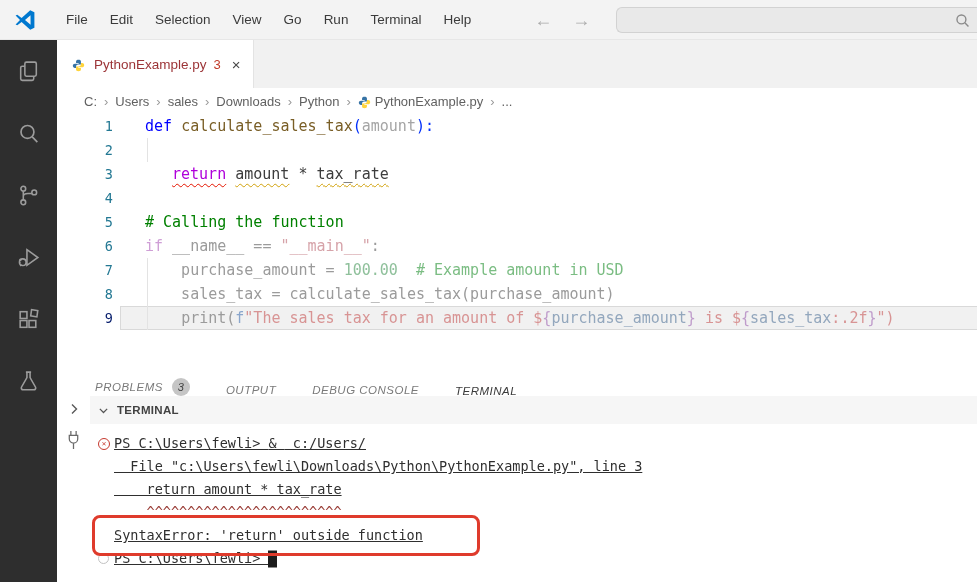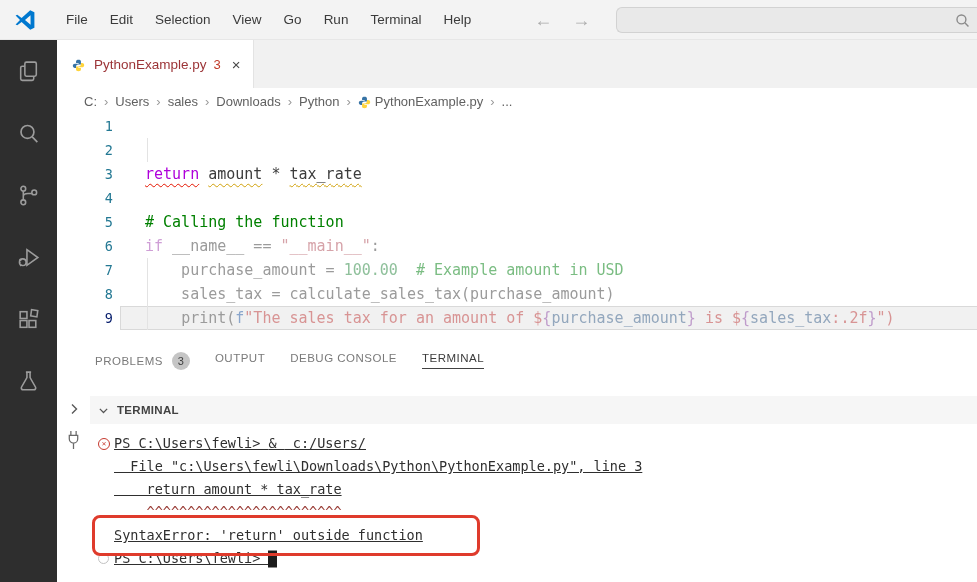--- a/index.html
+++ b/index.html
@@ -45,32 +45,32 @@
             font-size:15px; overflow:hidden; }
   .crow { display:flex; height:24px; line-height:24px; position:relative; white-space:pre; }
   .gutter { width:88px; flex:0 0 88px; text-align:right; padding-right:32px; color:#237893; font-size:13.5px; }
   .crow.current .gutter { color:#0b216f; }
   .codeline { position:relative; z-index:1; }
   .crow.guide::after { content:''; position:absolute; left:90px; top:0; bottom:0; width:1px; background:#e3e3e3; }
   .crow.current::before { content:''; position:absolute; left:63px; right:0; top:0; bottom:0;
                           background:#f1f1f1; border:1px solid #d9d9d9; border-right:none; }
   .tk-kw { color:#0000ff; } .tk-fn { color:#795e26; } .tk-brkt { color:#0431fa; }
   .tk-param { color:#a5a5a5; } .tk-plain { color:#3c3c3c; } .tk-var-dim { color:#949494; }
-  .tk-num { color:#098658; font-weight:bold; } .tk-ctrl { color:#af00db; } .tk-comment { color:#008000;text-align:center; }
+  .tk-num { color:#098658; font-weight:bold; } .tk-ctrl { color:#af00db;margin-left:27px; } .tk-comment { color:#008000;text-align:center; }
   .tk-dim { color:#9b9b9b; } .tk-ctrl-dim { color:#cf9fd6; } .tk-strdim2 { color:#d6a3a9; }
   .tk-num-dim { color:#8fc09b;margin-top:8px; } .tk-comment-dim { color:#7bbd83; } .tk-str-dim { color:#d89494; }
   .tk-fstr-dim { color:#8aa6cc; } .tk-brace-dim { color:#bf9ccb; } .tk-var2-dim { color:#93a7bd; }
   .tk-sq-red { text-decoration-line:underline; text-decoration-style:wavy; text-decoration-color:#e51400;
                text-decoration-thickness:1px; text-underline-offset:4px; }
   .tk-sq-yel { text-decoration-line:underline; text-decoration-style:wavy; text-decoration-color:#d1a10a;
                text-decoration-thickness:1px; text-underline-offset:4px; }
 
   
-  .panel-tabs { height:44px; flex:0 0 44px; background:#fff; display:flex; align-items:flex-start;
-                padding-left:38px; gap:25px; }
+  .panel-tabs { height:44px; flex:0 0 44px; background:#fff; display:flex; align-items:flex-end;
+                padding-left:38px; gap:36px;font-style:italic; }
   .ptab { font-size:11.5px; letter-spacing:.5px; color:#7a7a7a; display:flex; align-items:center; gap:9px; }
   .ptab.active { color:#3b3b3b; }
   .ptab.active .ptab-label { border-bottom:1.5px solid #424242; padding-bottom:4px; margin-bottom:-5.5px; }
   .pbadge { width:18px; height:18px; border-radius:50%; background:#c5c5c5; color:#414141; font-size:11px;
             display:flex; align-items:center; justify-content:center; letter-spacing:0; }
 
   .panel-main { flex:1; display:flex; min-height:0; }
   .panel-gutter { width:33px; flex:0 0 33px; display:flex; flex-direction:column; align-items:center;
                   padding-top:5px; gap:13px; background:#fff; }
   .panel-right { flex:1; display:flex; flex-direction:column; min-width:0; }
@@ -182,21 +182,21 @@
           <svg class="crumb-icon" width="14" height="14" viewBox="0 0 16 16">
             <path fill="#3773a5" d="M8 1C6 1 5 1.8 5 3v2h3.2v.8H3.6C2.1 5.8 1 6.9 1 8.4S2.1 11 3.6 11H5V9.4C5 7.9 6.1 6.8 7.6 6.8H11V3c0-1.2-1-2-3-2z"></path>
             <path fill="#ffd43b" d="M8 15c2 0 3-.8 3-2v-2H7.8v-.8h4.6c1.5 0 2.6-1.1 2.6-2.6S13.9 5 12.4 5H11v1.6C11 8.1 9.9 9.2 8.4 9.2H5V13c0 1.2 1 2 3 2z"></path>
           </svg>
           <span class="crumb-file">PythonExample.py</span>
           <span class="crumb-sep">›</span>
           <span class="crumb">...</span>
         </div>
 
       <div class="editor">
-          <div class="crow"><span class="gutter">1</span></div>
+          <div class="crow"><span class="gutter">1</span><span class="codeline"><span class="tk-kw">def</span><span class="tk-plain"> </span><span class="tk-fn">calculate_sales_tax</span><span class="tk-brkt">(</span><span class="tk-param">amount</span><span class="tk-brkt">)</span><span class="tk-brkt">:</span></span></div>
           <div class="crow guide"><span class="gutter">2</span></div>
           <div class="crow"><span class="gutter">3</span><span class="codeline"><span class="tk-ctrl tk-sq-red">return</span><span class="tk-plain"> </span><span class="tk-plain tk-sq-yel">amount</span><span class="tk-plain"> * </span><span class="tk-plain tk-sq-yel">tax_rate</span></span></div>
           <div class="crow"><span class="gutter">4</span><span class="codeline"></span></div>
           <div class="crow"><span class="gutter">5</span><span class="codeline"><span class="tk-comment"># Calling the function</span></span></div>
           <div class="crow"><span class="gutter">6</span><span class="codeline"><span class="tk-ctrl-dim">if</span><span class="tk-dim"> __name__ == </span><span class="tk-strdim2">"__main__"</span><span class="tk-dim">:</span></span></div>
           <div class="crow guide"><span class="gutter">7</span><span class="codeline"><span class="tk-dim">    purchase_amount = </span><span class="tk-num-dim">100.00</span><span class="tk-dim">  </span><span class="tk-comment-dim"># Example amount in USD</span></span></div>
           <div class="crow guide"><span class="gutter">8</span><span class="codeline"><span class="tk-dim">    sales_tax = calculate_sales_tax(purchase_amount)</span></span></div>
           <div class="crow current guide"><span class="gutter">9</span><span class="codeline"><span class="tk-dim">    </span><span class="tk-dim">print</span><span class="tk-dim">(</span><span class="tk-fstr-dim">f</span><span class="tk-str-dim">"The sales tax for an amount of $</span><span class="tk-brace-dim">{</span><span class="tk-var2-dim">purchase_amount</span><span class="tk-brace-dim">}</span><span class="tk-str-dim"> is $</span><span class="tk-brace-dim">{</span><span class="tk-var2-dim">sales_tax</span><span class="tk-str-dim">:.2f</span><span class="tk-brace-dim">}</span><span class="tk-str-dim">")</span></span></div>
         </div>
 

